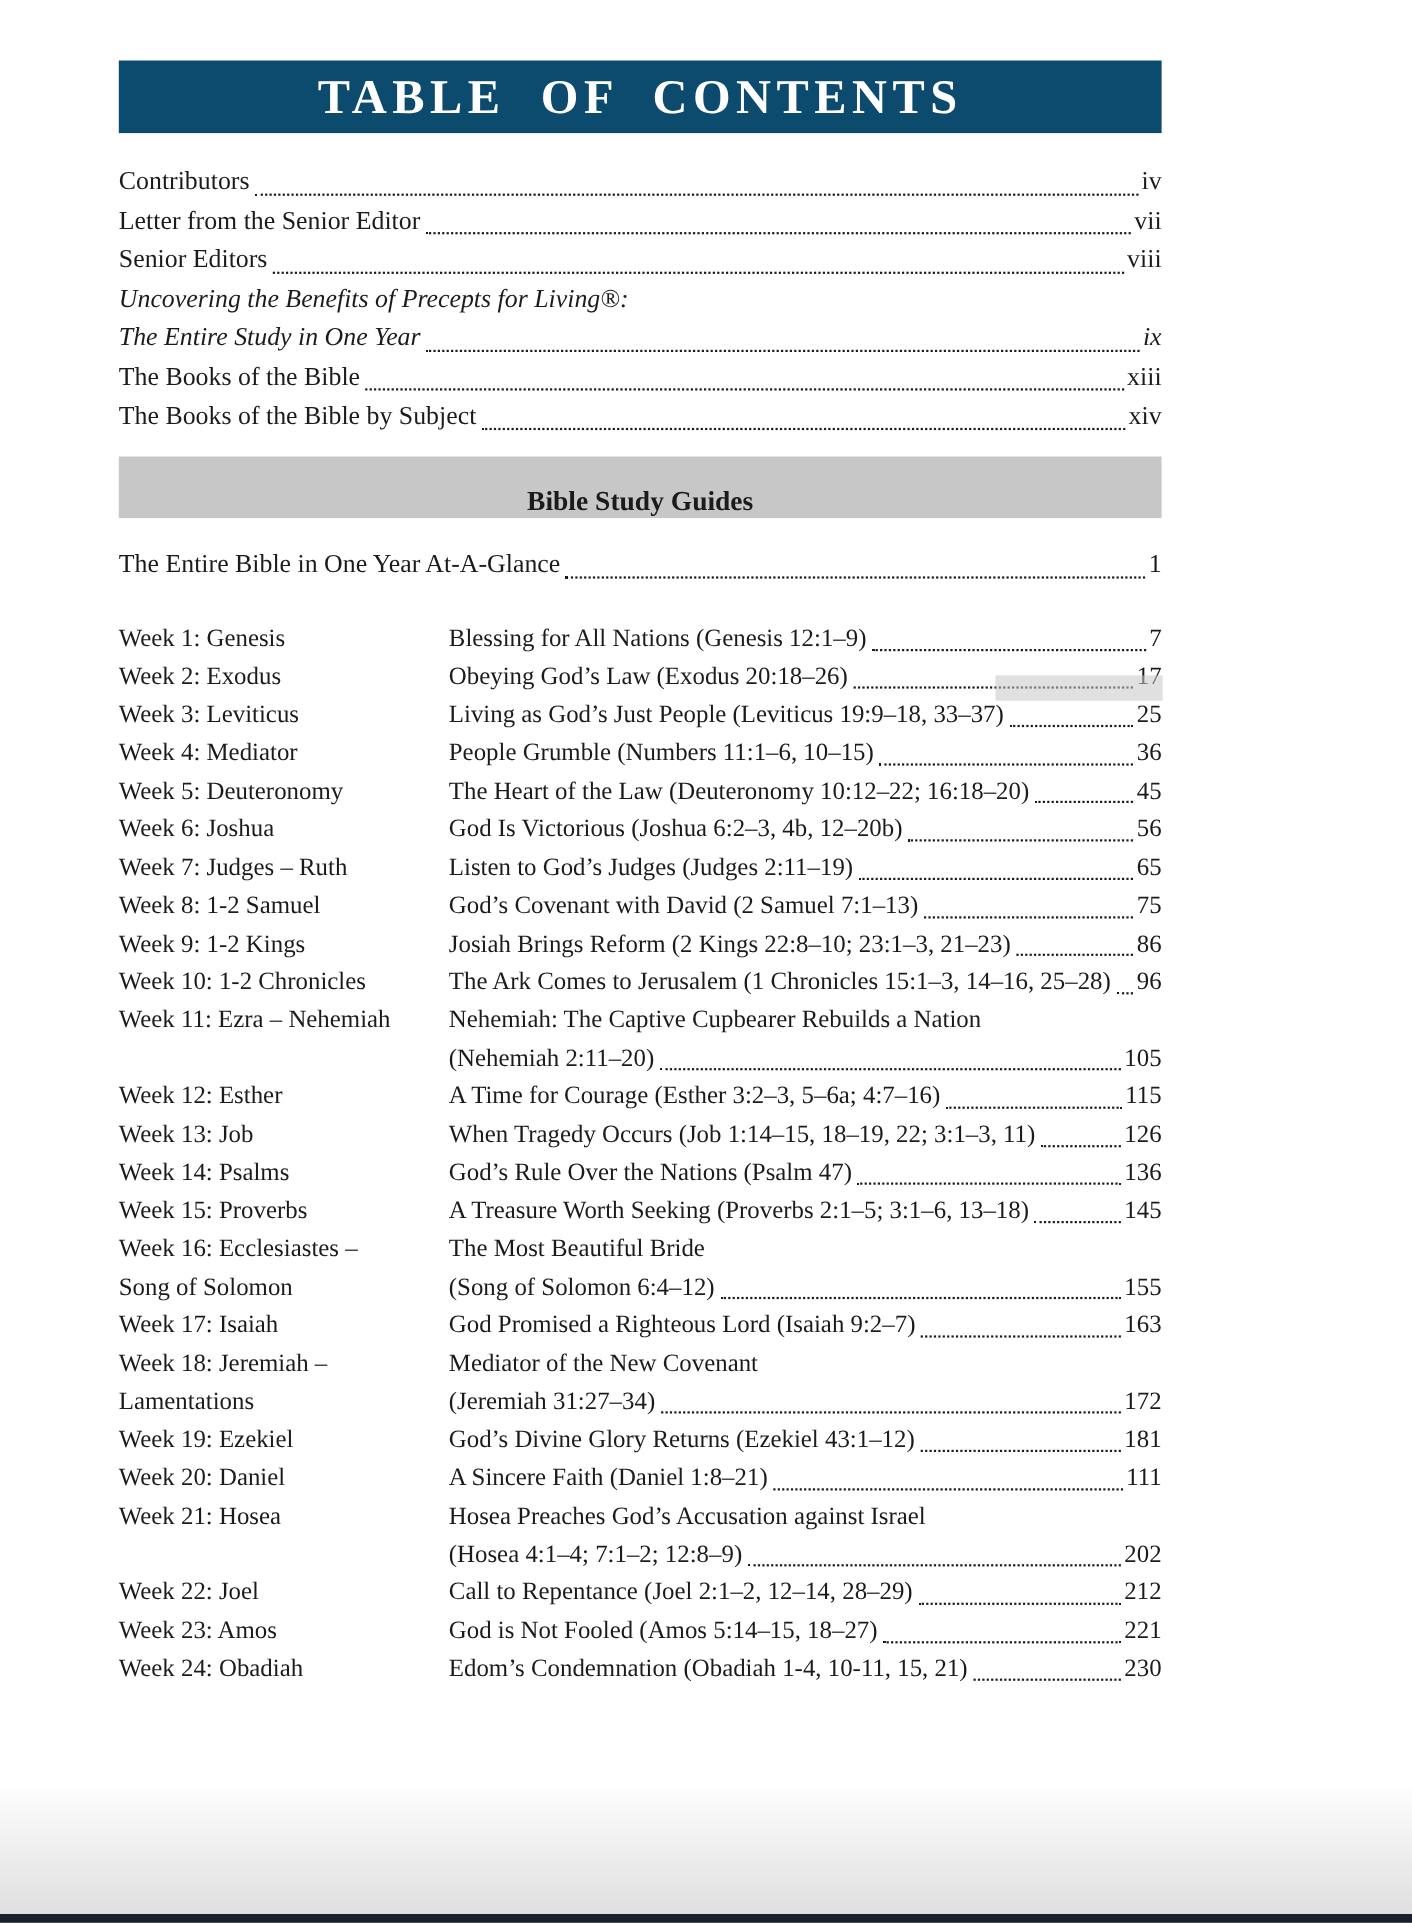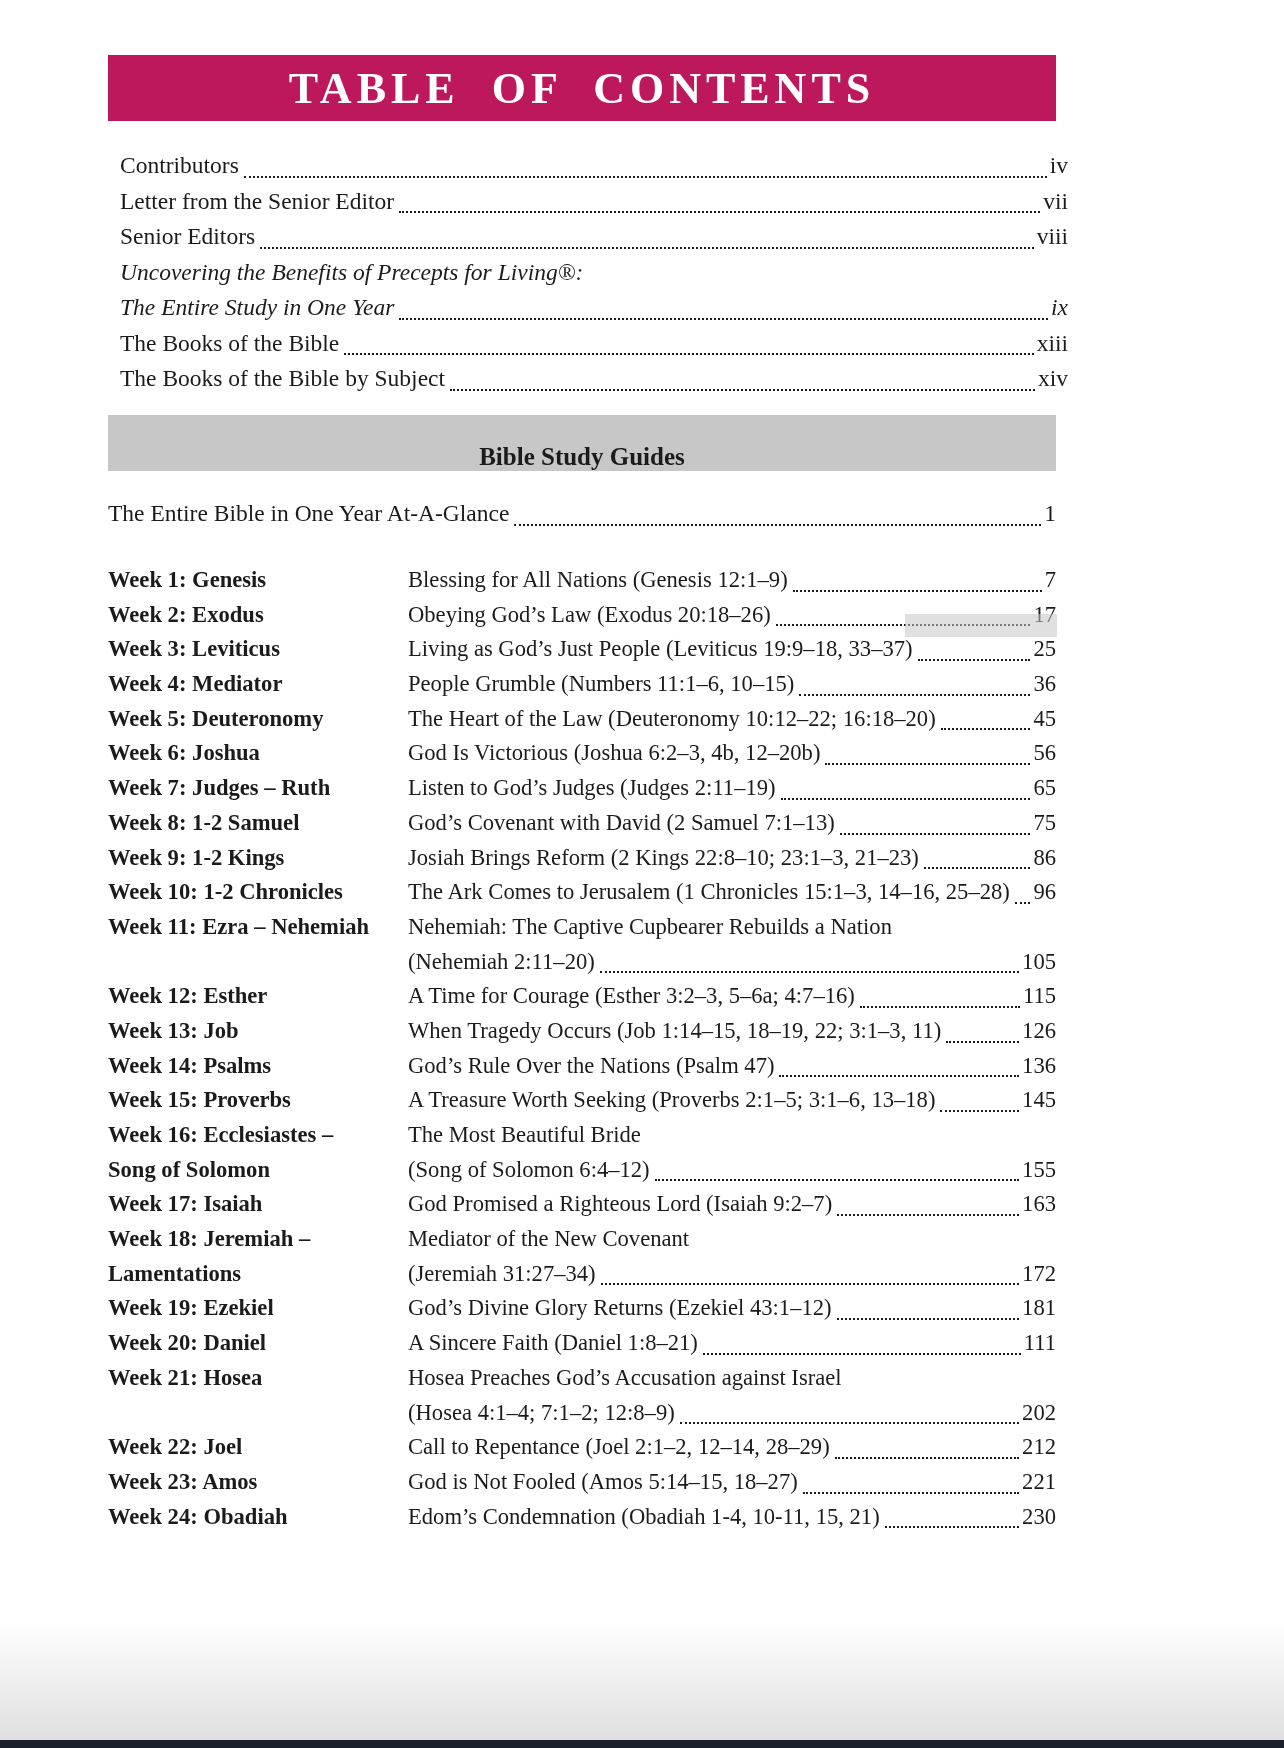--- a/index.html
+++ b/index.html
@@ -28,21 +28,20 @@
     letter-spacing: 5px;
     word-spacing: 16px;
   }
 
   
   .front-matter {
     position: absolute;
     left: 108px; top: 148px;
     width: 948px;
     font-size: 23.5px;
-    margin-left: 12px;
   }
   .toc-line {
     display: flex;
     align-items: baseline;
     height: 35.5px;
     line-height: 35.5px;
     white-space: nowrap;
   }
   .toc-line.italic { font-style: italic; }
   .leader {
@@ -79,21 +78,21 @@
   
   .weeks {
     position: absolute;
     left: 108px; top: 563px;
     width: 948px;
     font-size: 22.6px;
   }
   .week-row { display: flex; }
   .week-label {
     flex: 0 0 300px;
-    font-weight: bold;
+    font-weight: normal;
   }
   .week-label .label-line {
     height: 34.7px; line-height: 34.7px;
     white-space: nowrap;
   }
   .week-desc { flex: 1 1 auto; min-width: 0; }
   .week-desc .toc-line { height: 34.7px; line-height: 34.7px; text-align: center; }
 
   
   .scan-smudge {
@@ -117,21 +116,21 @@
     left: 0; right: 0; bottom: 0;
     height: 8px;
     background: #1a212d;
   }
 </style>
 </head>
 <body style="color: rgb(27, 27, 27);">
 
 <div class="page">
 
-  <div class="title-bar" style="background: #be185d;">
+  <div class="title-bar" style="background: #0c4a6e;">
     <span class="title-text" style="color: rgb(255, 255, 255);">TABLE OF CONTENTS</span>
   </div>
 
   <div class="front-matter" id="front-matter">
       <div class="toc-line">
         <span class="toc-text">Contributors</span>
         <span class="leader"></span>
         <span class="toc-page">iv</span>
       </div>
       <div class="toc-line">

